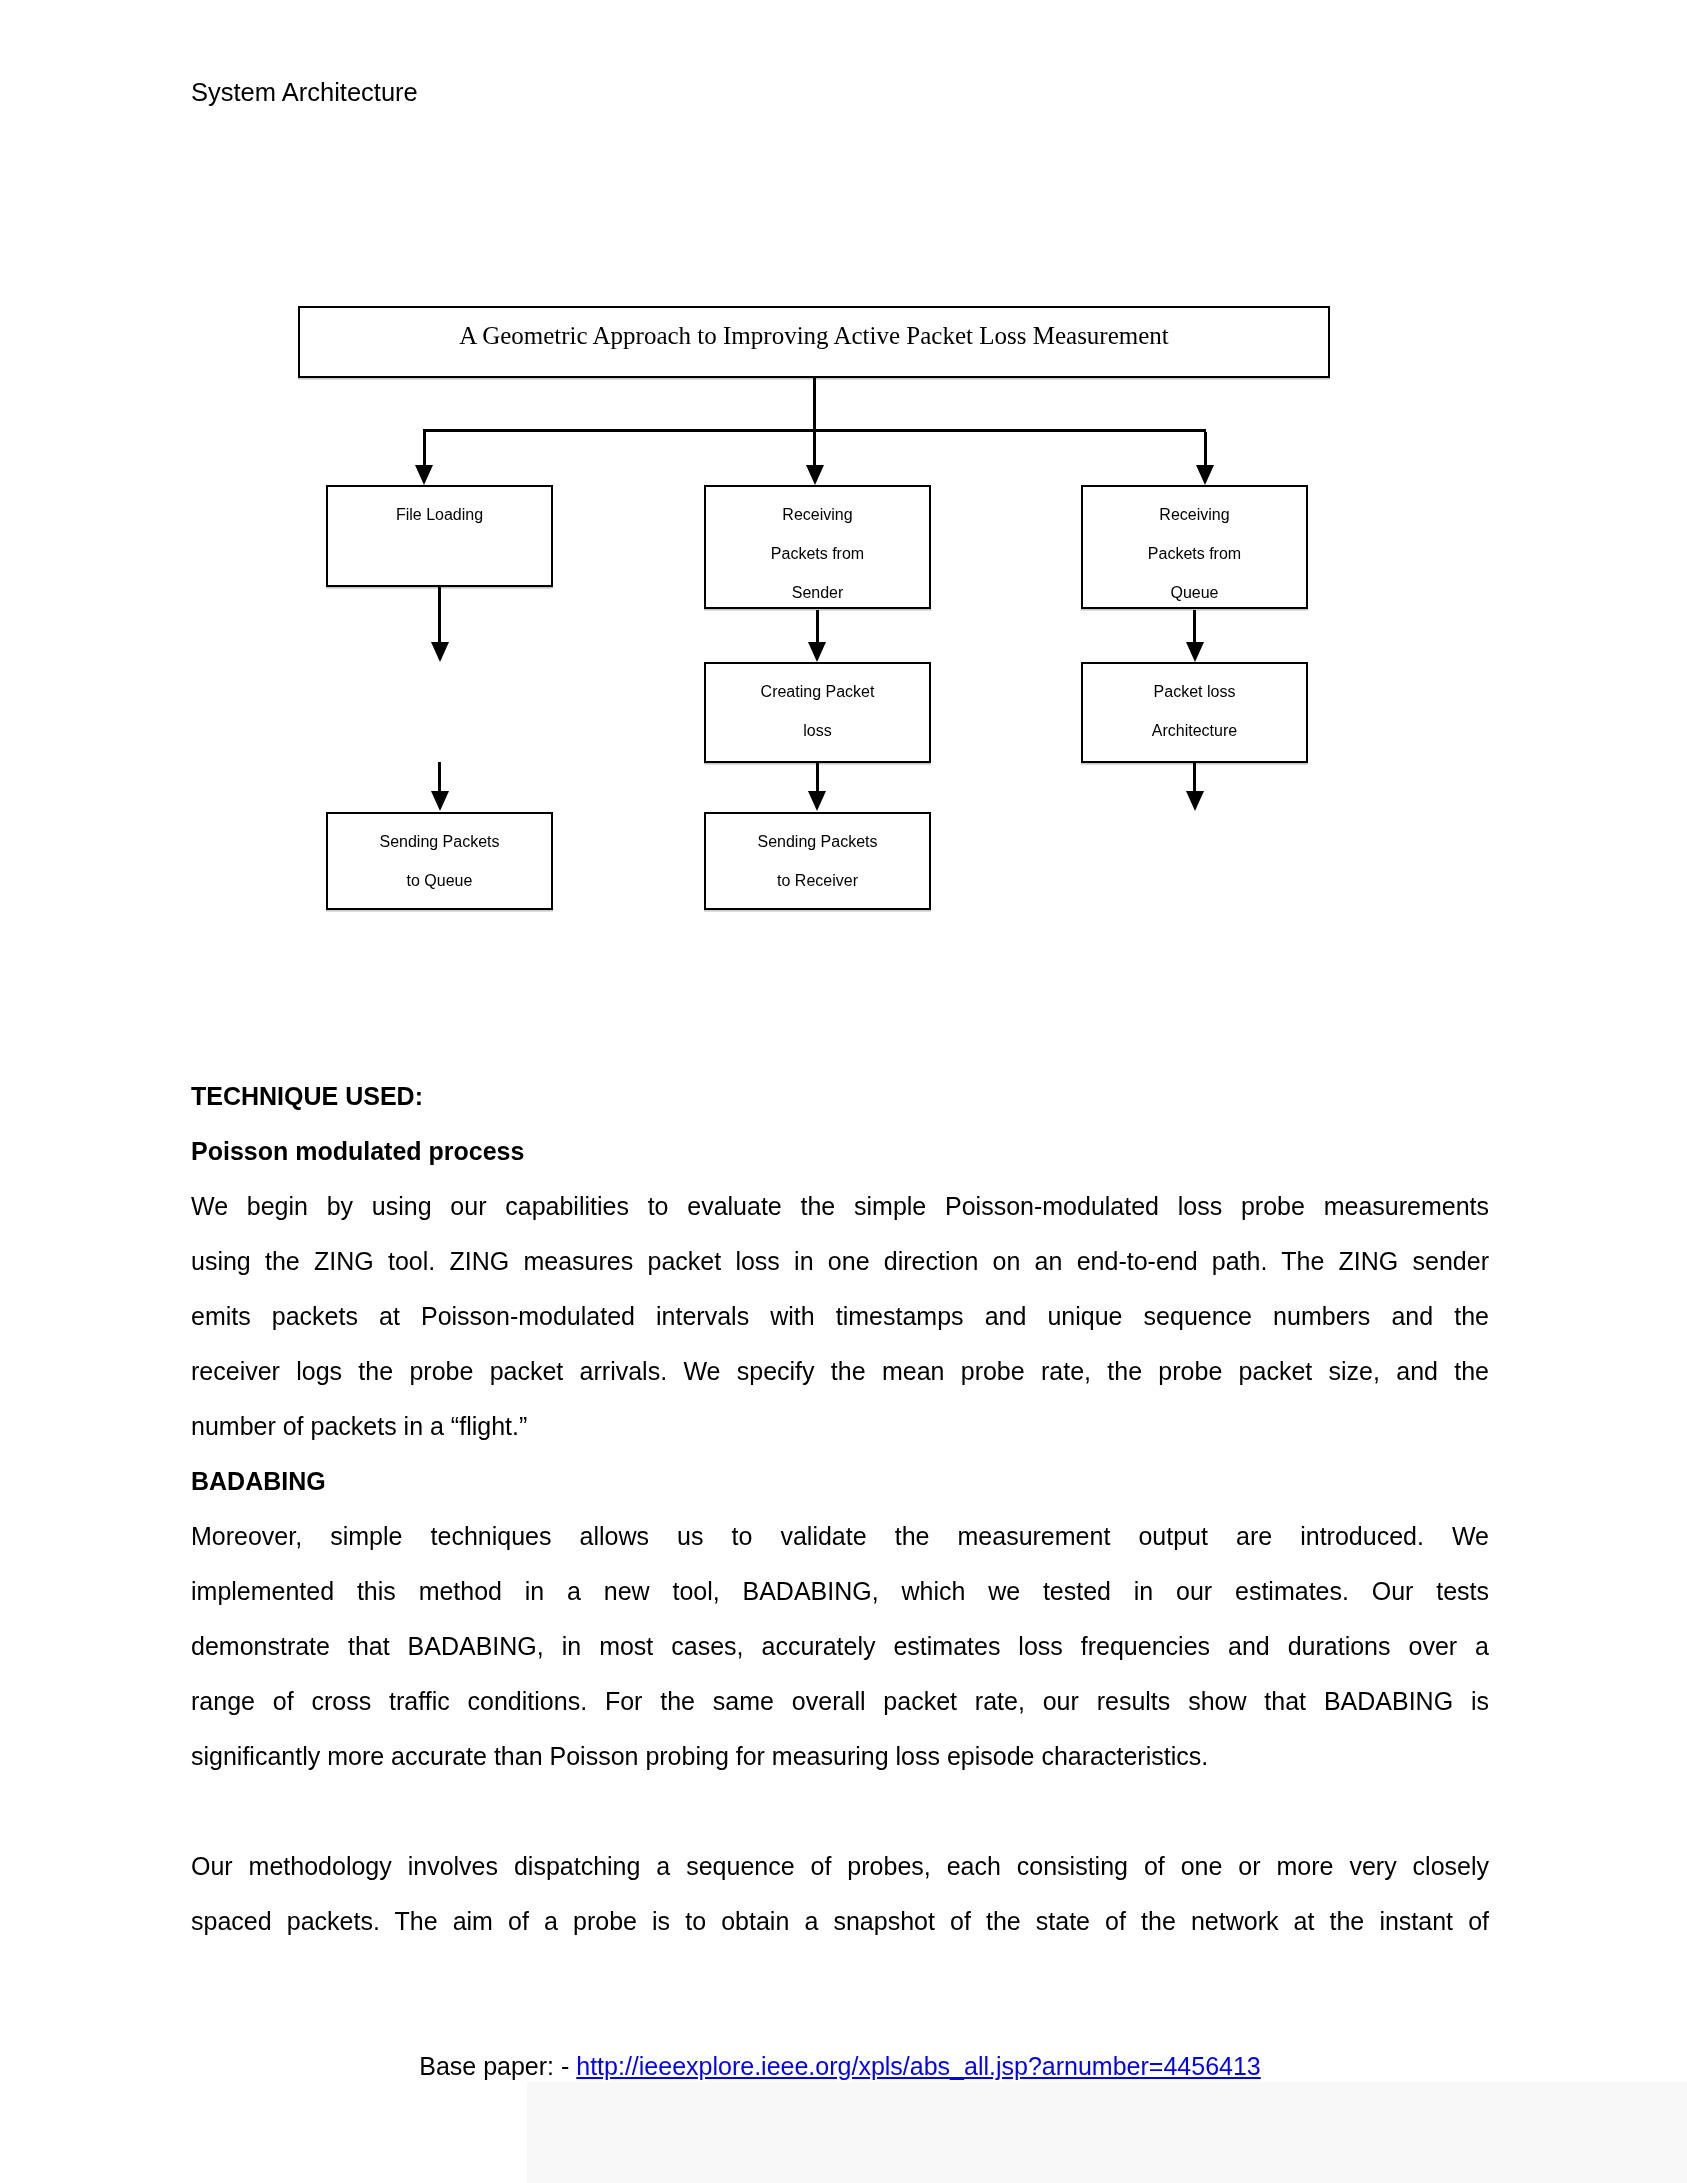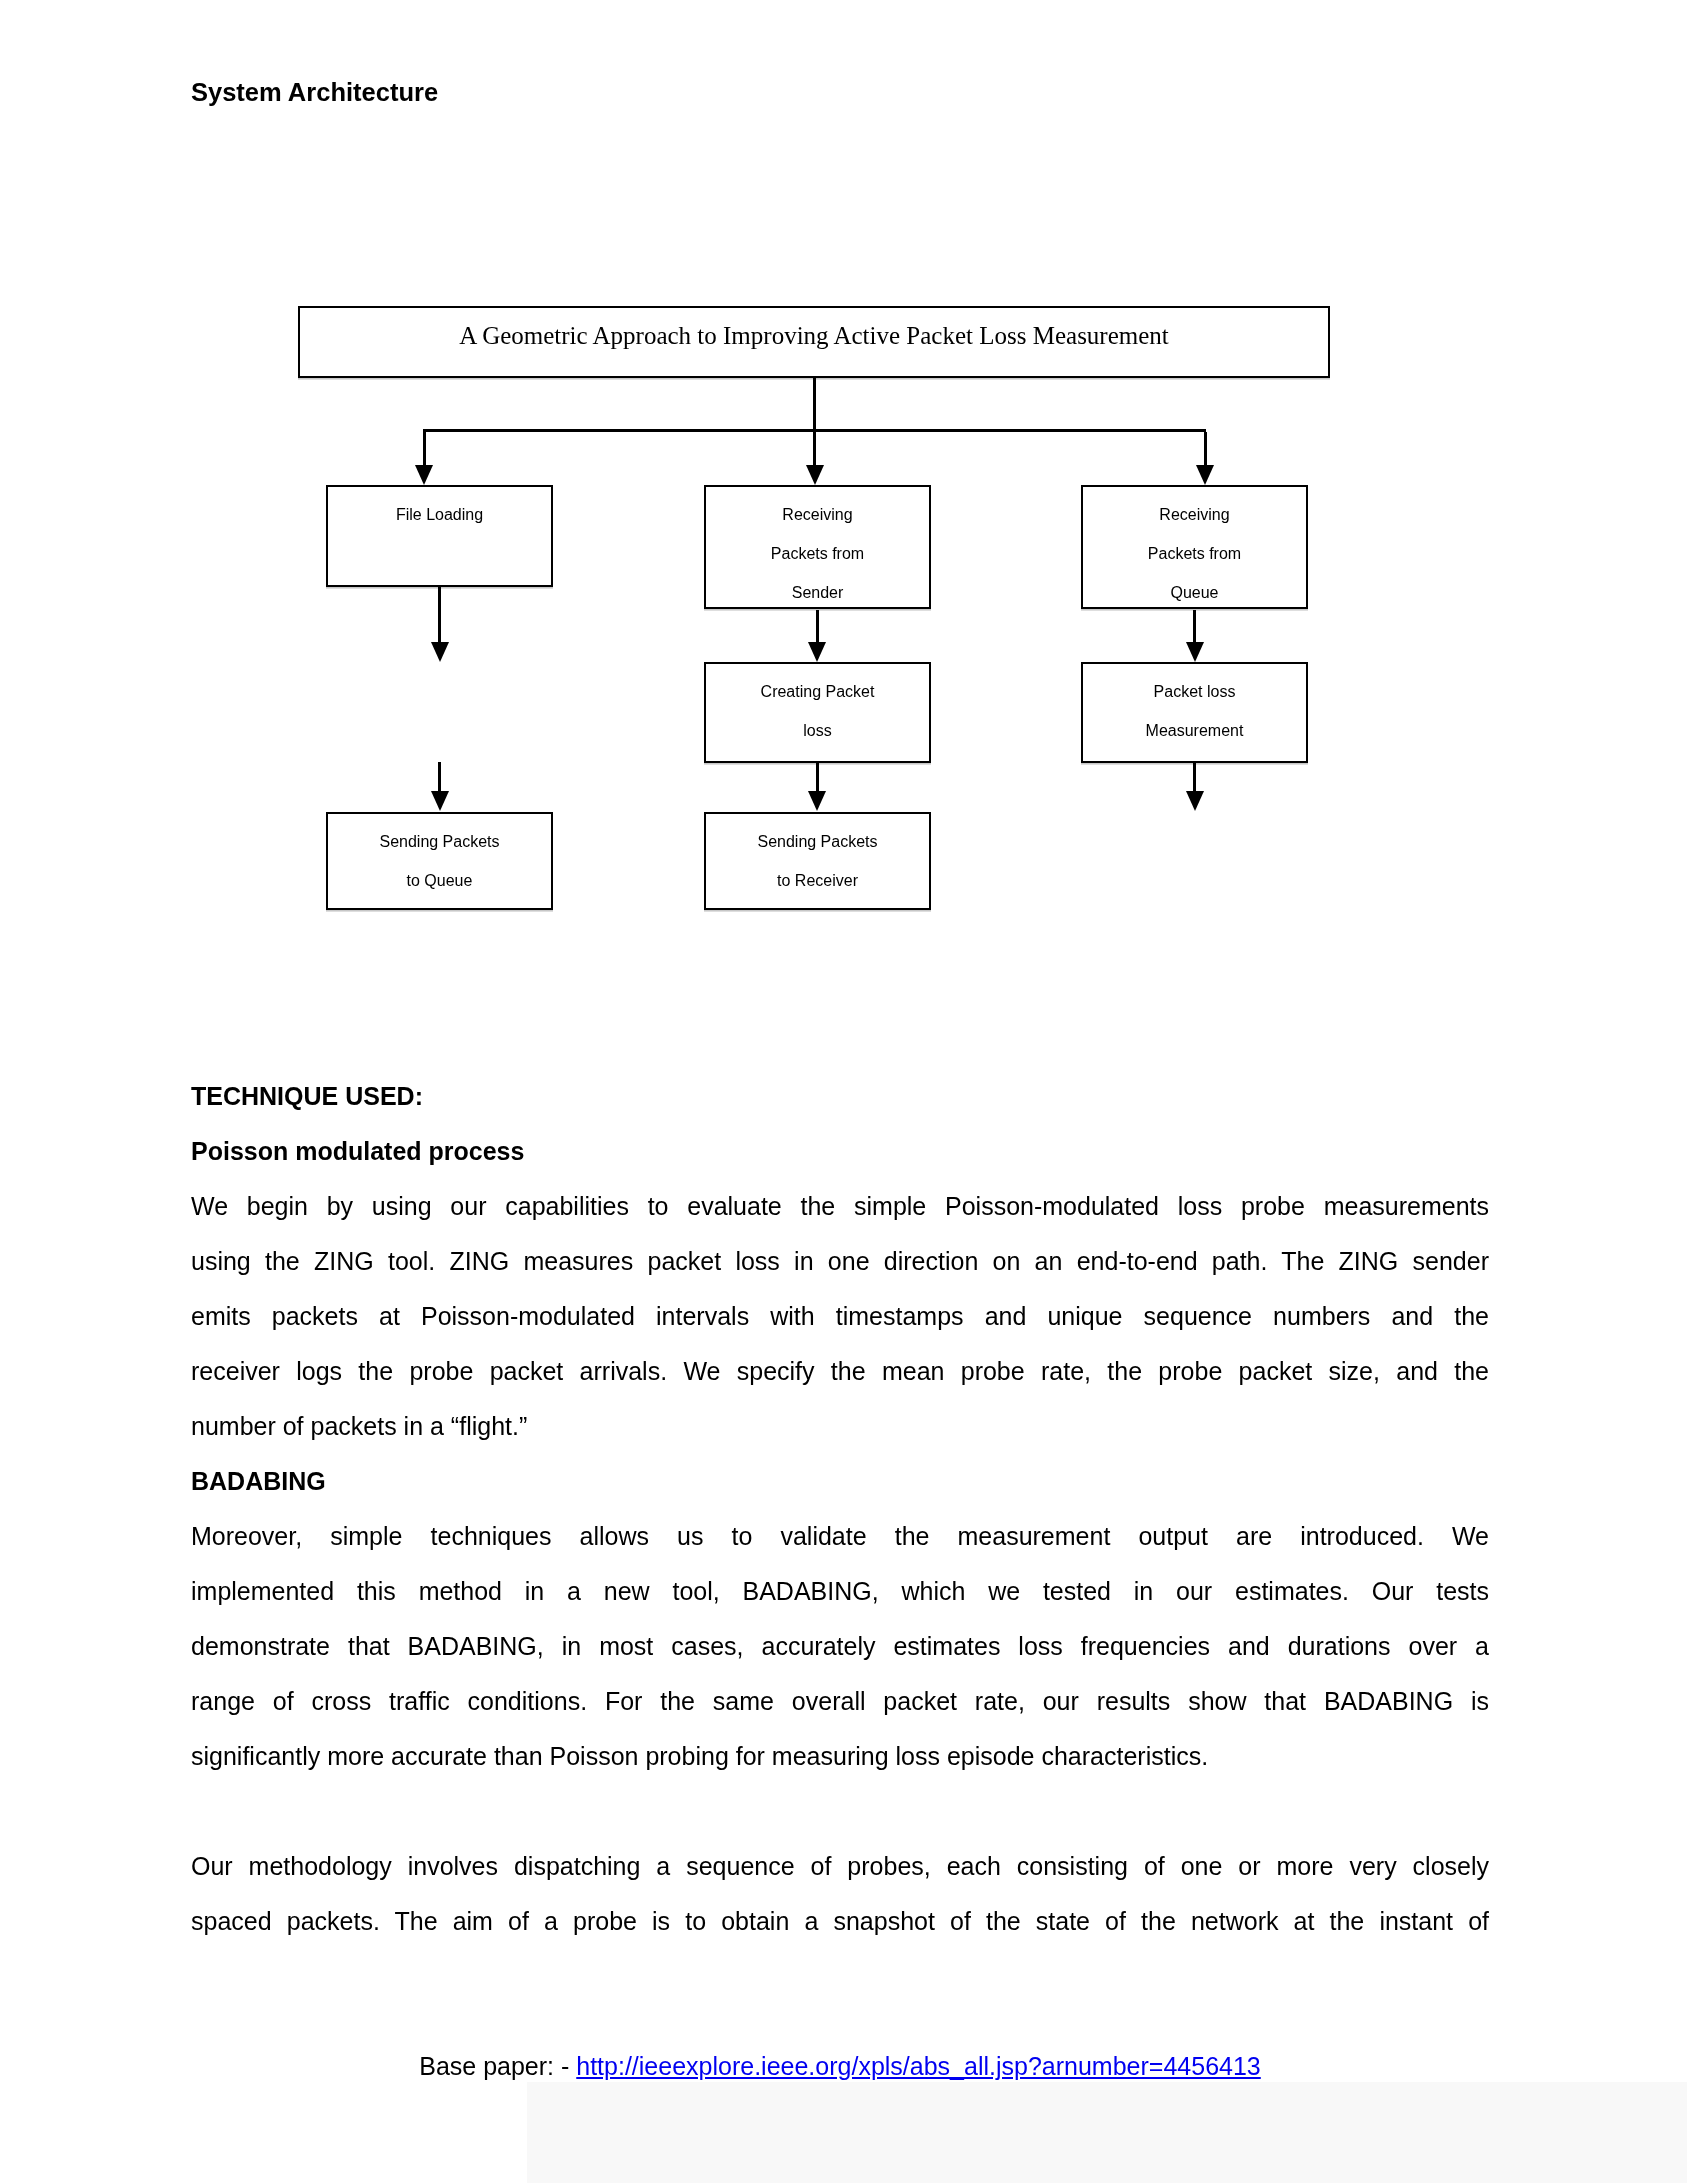--- a/index.html
+++ b/index.html
@@ -2,21 +2,21 @@
 <html style="font-size:13px"><head>
 <meta charset="utf-8">
 <style>
   html,body { margin:0; padding:0; background:#ffffff; }
   .page {
     position:relative; width:1687px; height:2183px; background:#ffffff;
     font-family:"Liberation Sans", sans-serif; color:#000; overflow:hidden;
   }
   .doc-heading {
     position:absolute; left:191px; top:76px;
-    font-size:25.5px; font-weight:bold; line-height:33px;text-align:center;
+    font-size:25.5px; font-weight:normal; line-height:33px;text-align:center;
   }
   
   .diagram { position:absolute; inset:0; }
   .fc-box {
     position:absolute; box-sizing:border-box; border:2.5px solid #000; background:#fff;
     text-align:center; font-size:16px; line-height:39px; padding-top:8.2px;
     white-space:pre-line; overflow:hidden;
     box-shadow:0 1.6px 0 rgba(0,0,0,0.22);
   }
   .fc-root {
@@ -82,21 +82,21 @@
     <div class="vline" style="left:438px; top:587px; height:55px;"></div>
     <div class="vline" style="left:816px; top:610px; height:33px;"></div>
     <div class="vline" style="left:1193px; top:610px; height:33px;"></div>
     <div class="ahead" style="left:431px; top:642px;"></div>
     <div class="ahead" style="left:808px; top:642px;"></div>
     <div class="ahead" style="left:1186px; top:642px;"></div>
 
     <div class="fc-box" style="left:704px; top:662px; width:227px; height:101px;">Creating Packet
 loss</div>
     <div class="fc-box" style="left:1081px; top:662px; width:227px; height:101px;">Packet loss
-Measurement</div>
+Architecture</div>
 
     <div class="vline" style="left:438px; top:762px; height:30px;"></div>
     <div class="vline" style="left:816px; top:762px; height:30px;"></div>
     <div class="vline" style="left:1193px; top:762px; height:30px;"></div>
     <div class="ahead" style="left:431px; top:791px;"></div>
     <div class="ahead" style="left:808px; top:791px;"></div>
     <div class="ahead" style="left:1186px; top:791px;"></div>
 
     <div class="fc-box" style="left:326px; top:812px; width:227px; height:98px;">Sending Packets
 to Queue</div>

